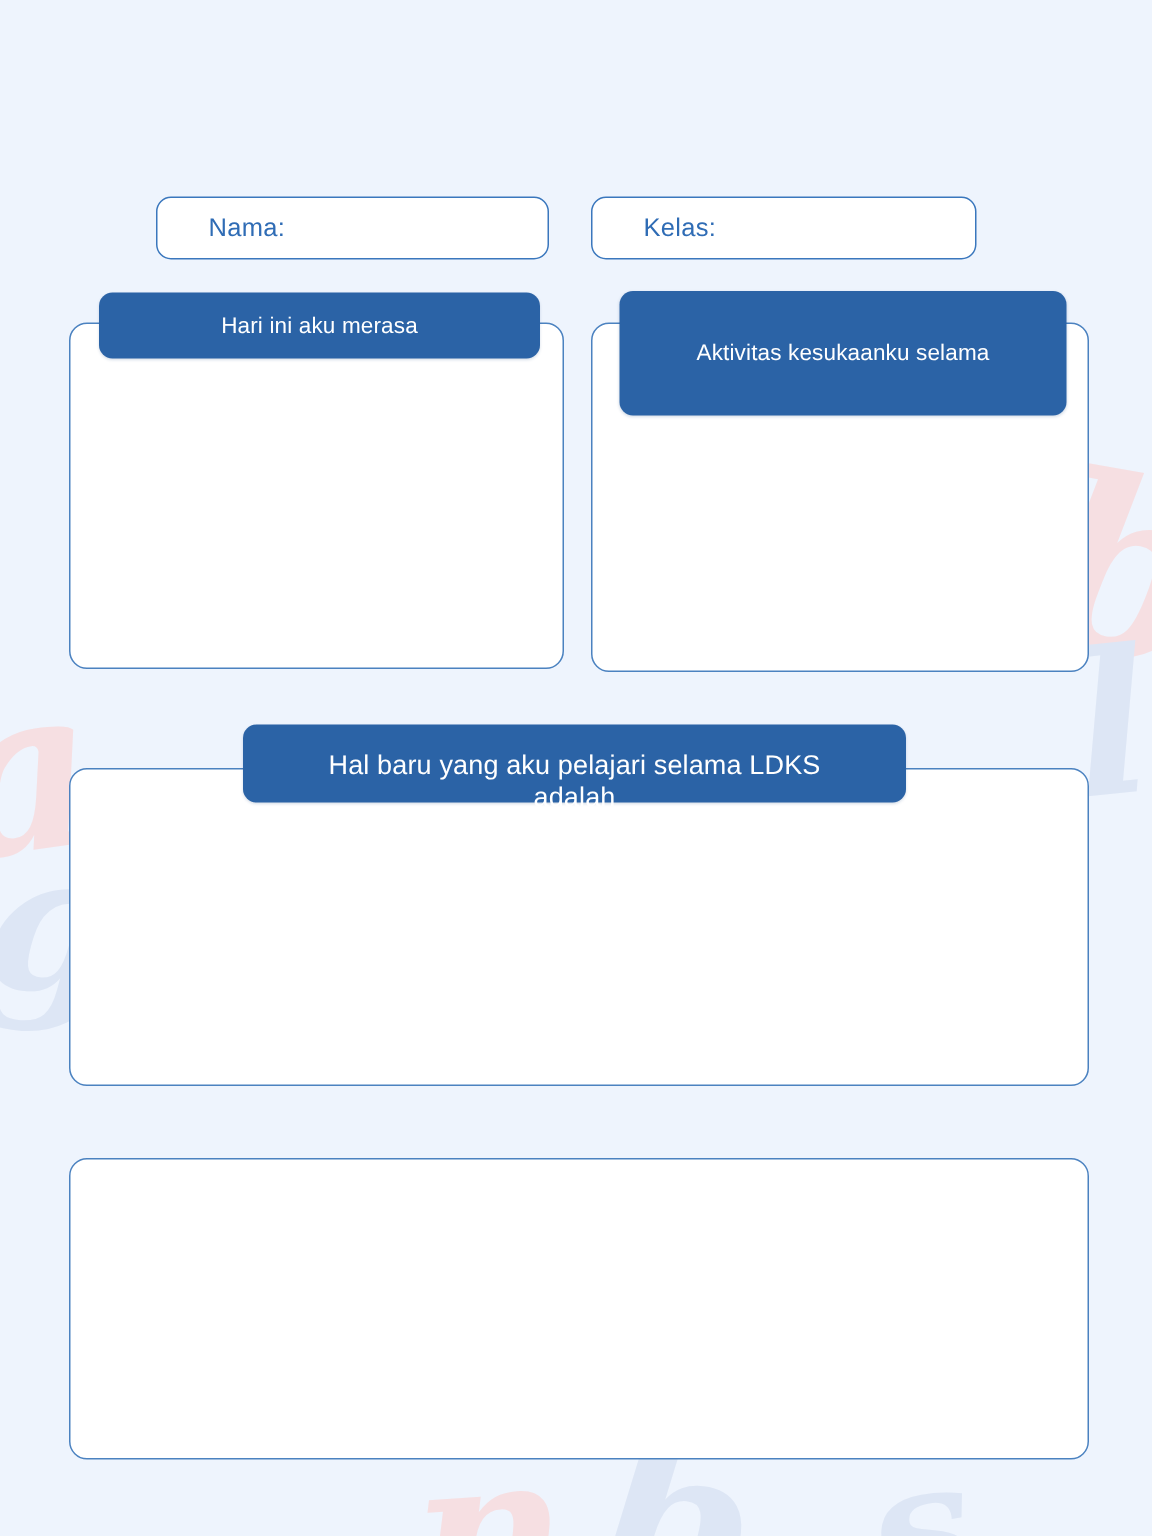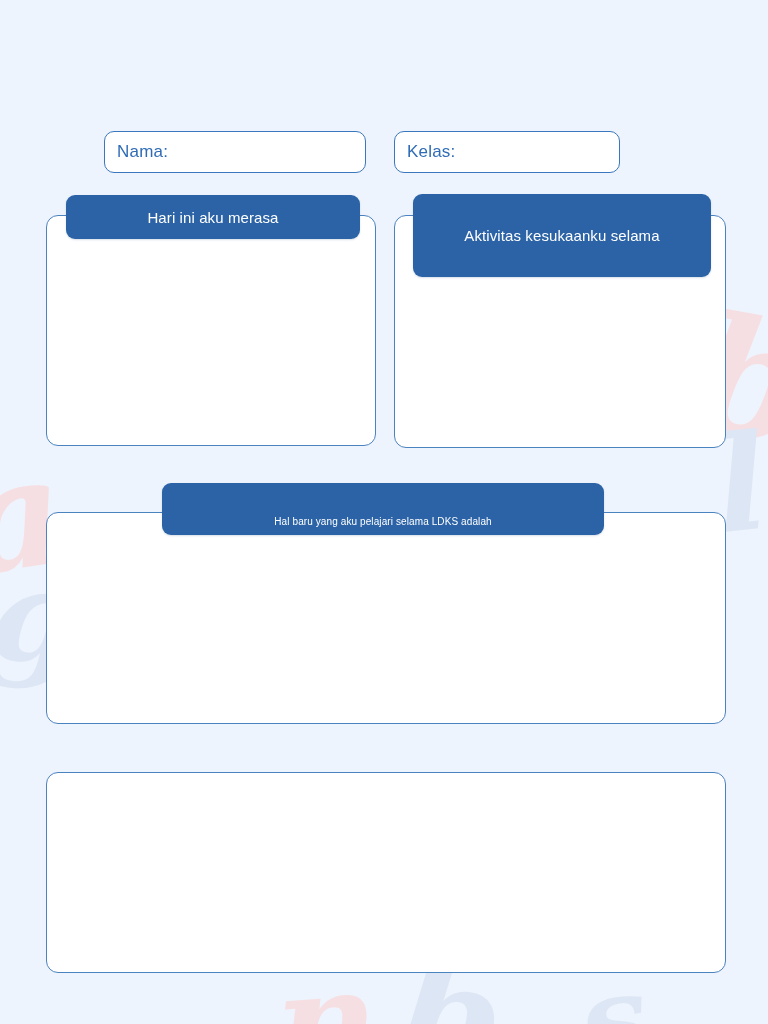--- a/index.html
+++ b/index.html
@@ -78,29 +78,29 @@
 
   
   .field {
     position: absolute;
     height: 42px;
     background: #ffffff;
     border: 1.6px solid #3a77bd;
     border-radius: 10px;
     display: flex;
     align-items: center;
-    padding-left: 12px;
+    padding-left: 34px;
   }
   .field-label {
     font-size: 17px;
     color: #2f6cb5;
     letter-spacing: 0.2px;
   }
   .field-nama  { left: 104px; top: 131px; width: 262px; }
-  .field-kelas { left: 394px; top: 131px; width: 226px; }
+  .field-kelas { left: 394px; top: 131px; width: 257px; }
 
   
   .answer-box {
     position: absolute;
     background: #ffffff;
     border: 1.4px solid #4b82c0;
     border-radius: 12px;
   }
   .box-1 { left: 46px;  top: 215px; width: 330px; height: 231px; }
   .box-2 { left: 394px; top: 215px; width: 332px; height: 233px; }
@@ -122,21 +122,21 @@
   }
   .pill span {
     font-size: 15px;
     line-height: 21px;
     letter-spacing: 0.1px;
   }
   .pill-1 { left: 66px;  top: 195px; width: 294px; height: 44px; }
   .pill-2 { left: 413px; top: 194px; width: 298px; height: 83px; }
   .pill-3 { left: 162px; top: 483px; width: 442px; height: 52px; }
   .pill-4 { left: 144px; top: 749px; width: 482px; height: 45px; }
-  .pill-3 span { font-size: 10px; margin-top: 24px; }
+  .pill-3 span { font-size: 18px; margin-top: 24px; }
   .pill-4 span { font-size: 17px; }
 </style>
 </head>
 <body>
 
 <div class="decor-layer">
   <div class="decor decor-pink decor-a">a</div>
   <div class="decor decor-blue decor-b">g</div>
   <div class="decor decor-pink decor-c">b</div>
   <div class="decor decor-blue decor-d">l</div>

